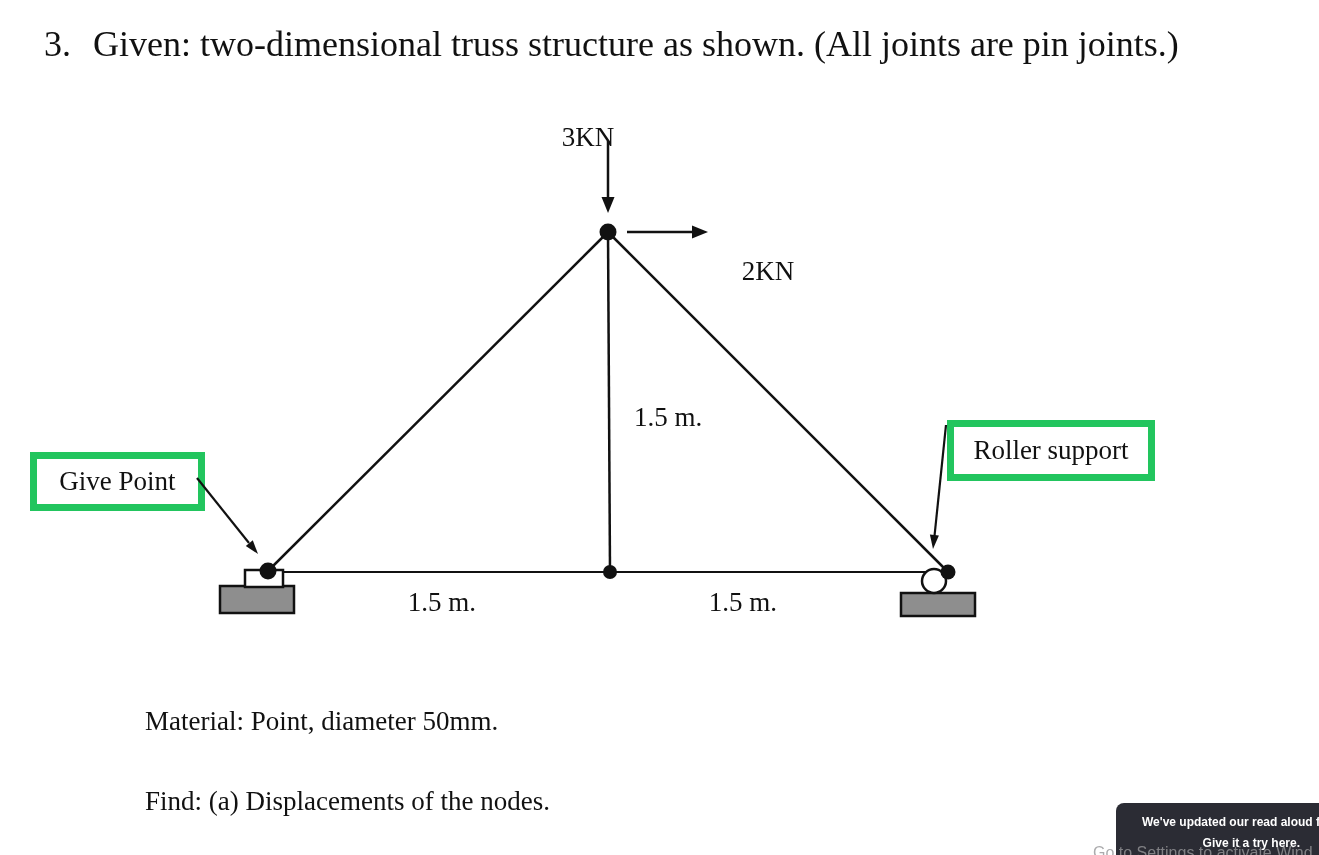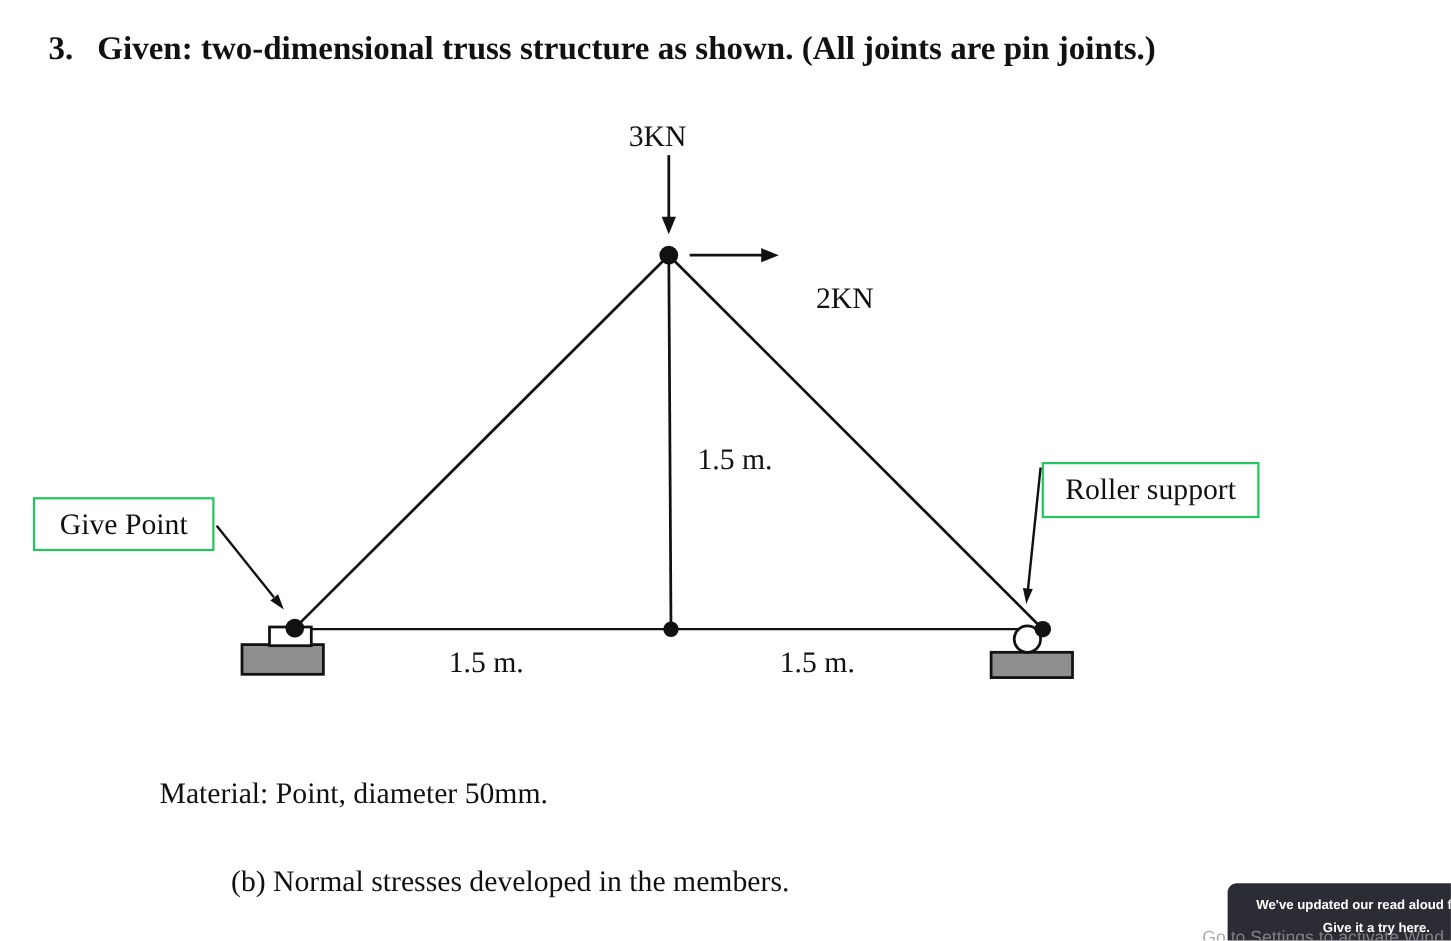--- a/index.html
+++ b/index.html
@@ -9,45 +9,45 @@
     background:#ffffff;
     overflow:hidden;
     font-family:"Liberation Serif", serif;
     color:#111111;
   }
   .abs{position:absolute;}
 
   
   .title-line{
     left:44px;top:29px;
-    font-size:30px;line-height:31px;white-space:nowrap;font-weight:bold;
+    font-size:36px;line-height:31px;white-space:nowrap;
   }
   .title-line .given{margin-left:22px;}
   .material-line{
     left:145px;top:706px;
     font-size:27px;line-height:31px;white-space:nowrap;
   }
   .find-block{
     left:145px;top:784px;
     font-size:27px;line-height:35px;white-space:nowrap;
   }
   .find-row2{padding-left:65px;}
 
   
   .dia-label{
     font-size:27px;line-height:29px;white-space:nowrap;
   }
-  .load-3kn{left:552px;top:110px;width:72px;text-align:right;}
+  .load-3kn{left:552px;top:123px;width:72px;text-align:center;}
   .load-2kn{left:726px;top:213px;width:84px;text-align:center;margin-top:44px;}
   .dim-height{left:634px;top:403px;}
   .dim-left{left:400px;top:588px;width:84px;text-align:center;}
   .dim-right{left:701px;top:588px;width:84px;text-align:center;}
 
   .callout-box{
-    border:2px solid #22c55e;
+    border:7px solid #22c55e;
     background:#ffffff;
     text-align:center;
     font-size:27px;
   }
   .fixed-box{left:30px;top:452px;width:161px;height:45px;line-height:45px;}
   .roller-box{left:947px;top:420px;width:194px;height:47px;line-height:47px;}
 
   
   svg.truss{left:0;top:0;z-index:1;}
 
@@ -134,21 +134,21 @@
 <div class="abs callout-box fixed-box">
   <span>Give Point</span>
 </div>
 <div class="abs callout-box roller-box">
   <span>Roller support</span>
 </div>
 
 <div class="abs material-line">Material: Point, diameter 50mm.</div>
 
 <div class="abs find-block">
-  <div class="find-row2"><span>(b) Normal stresses developed in the members.</span></div>
+  <div><span>Find:</span> <span>(a) Displacements of the nodes.</span></div>
 </div>
 
 <div class="abs read-aloud-tooltip"></div>
 
 <div class="abs watermark watermark-line1">Activate Windows</div>
 <div class="abs watermark watermark-line2">Go to Settings to activate Wind</div>
 
 <div class="abs tooltip-text-layer">
   <div class="tooltip-line1">We've updated our read aloud feat</div>
   <div class="tooltip-line2">Give it a try here.</div>

